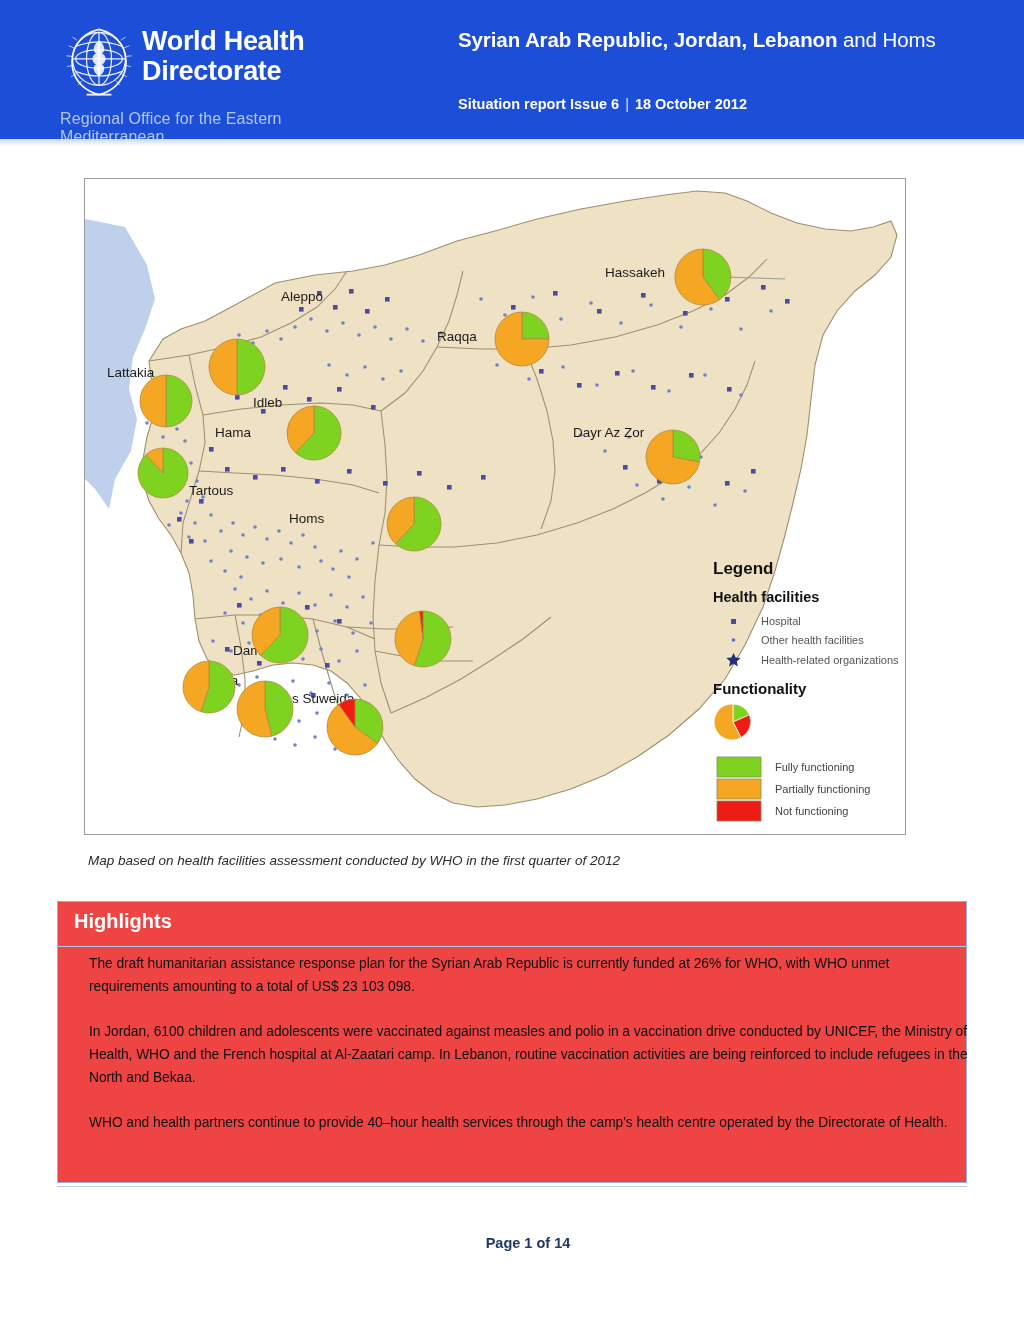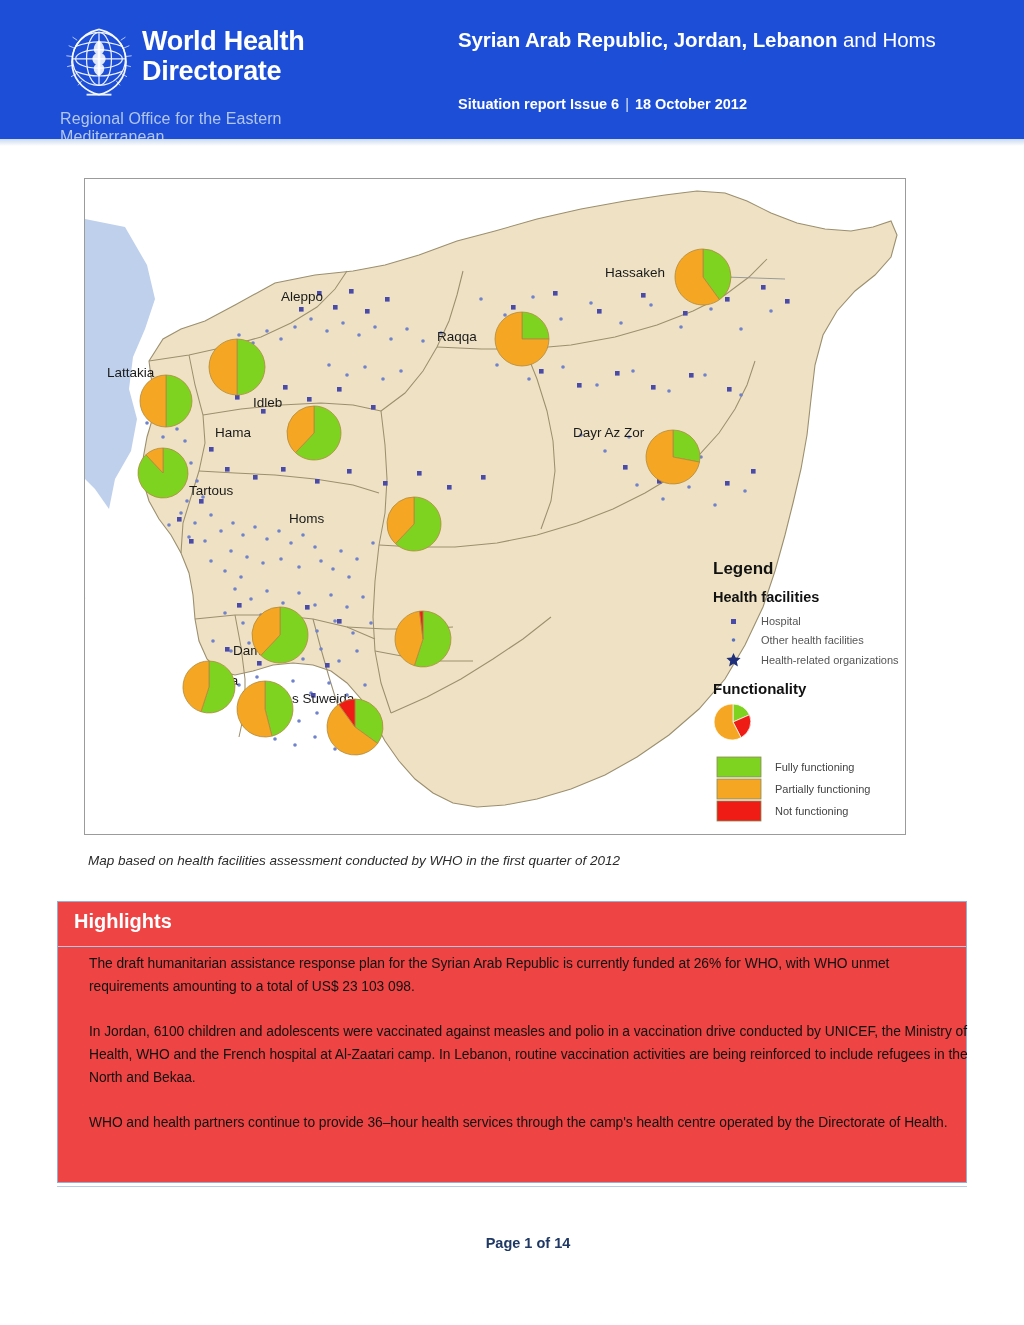--- a/index.html
+++ b/index.html
@@ -550,18 +550,18 @@
 </div>
 
 <div class="map-caption">Map based on health facilities assessment conducted by WHO in the first quarter of 2012</div>
 
 <div class="highlights">
   <div class="highlights-title">Highlights</div>
   <div class="highlights-rule"></div>
   <div class="hl-body" id="highlights-body">
       <p class="hl-para">The draft humanitarian assistance response plan for the Syrian Arab Republic is currently funded at 26% for WHO, with WHO unmet requirements amounting to a total of US$ 23 103 098.</p>
       <p class="hl-para">In Jordan, 6100 children and adolescents were vaccinated against measles and polio in a vaccination drive conducted by UNICEF, the Ministry of Health, WHO and the French hospital at Al-Zaatari camp. In Lebanon, routine vaccination activities are being reinforced to include refugees in the North and Bekaa.</p>
-      <p class="hl-para">WHO and health partners continue to provide 36–hour health services through the camp's health centre operated by the Directorate of Health.</p>
+      <p class="hl-para">WHO and health partners continue to provide 40–hour health services through the camp's health centre operated by the Directorate of Health.</p>
     </div>
 </div>
 
 <div class="footer-rule"></div>
 <div class="page-num">Page 1 of 14</div>
 
 </body></html>

